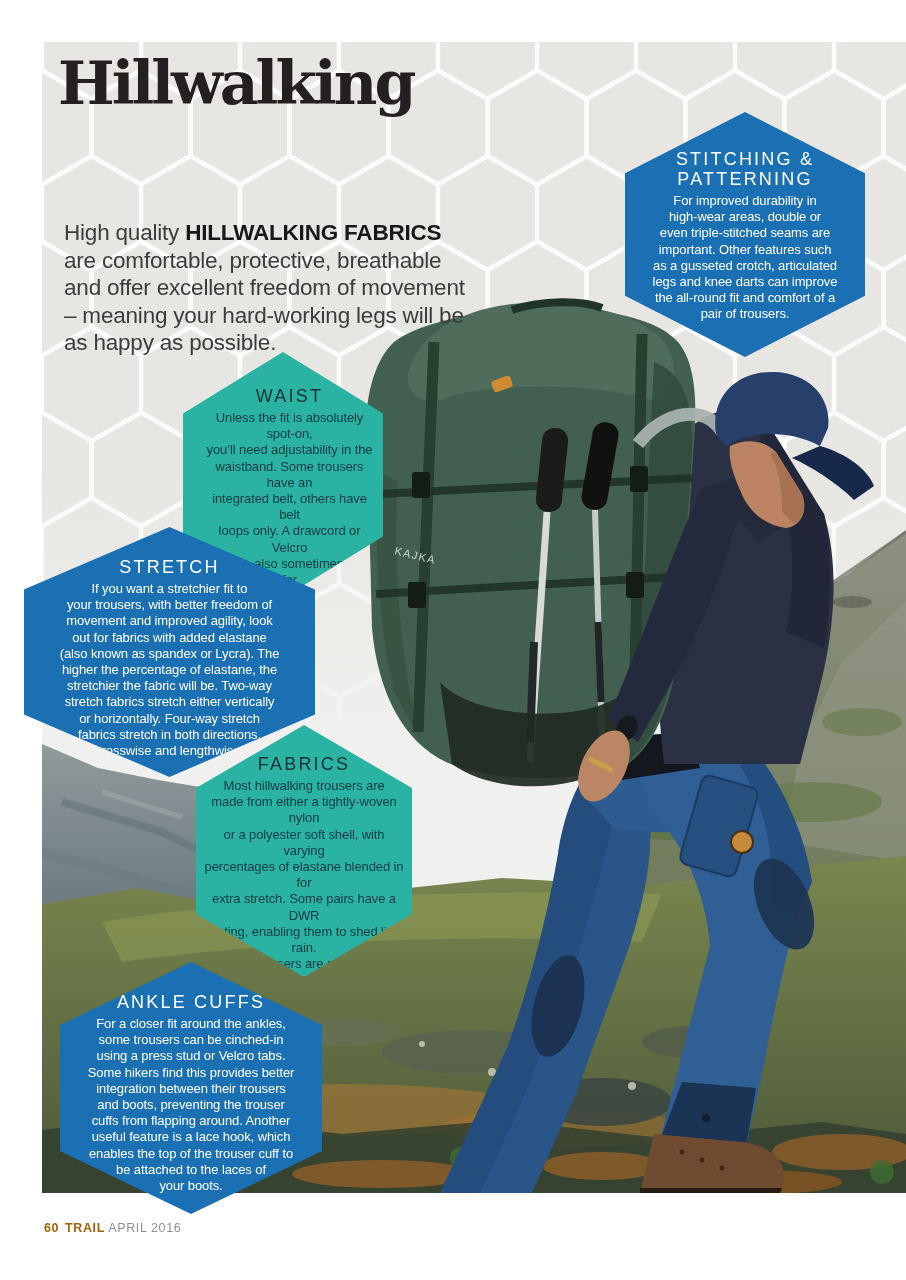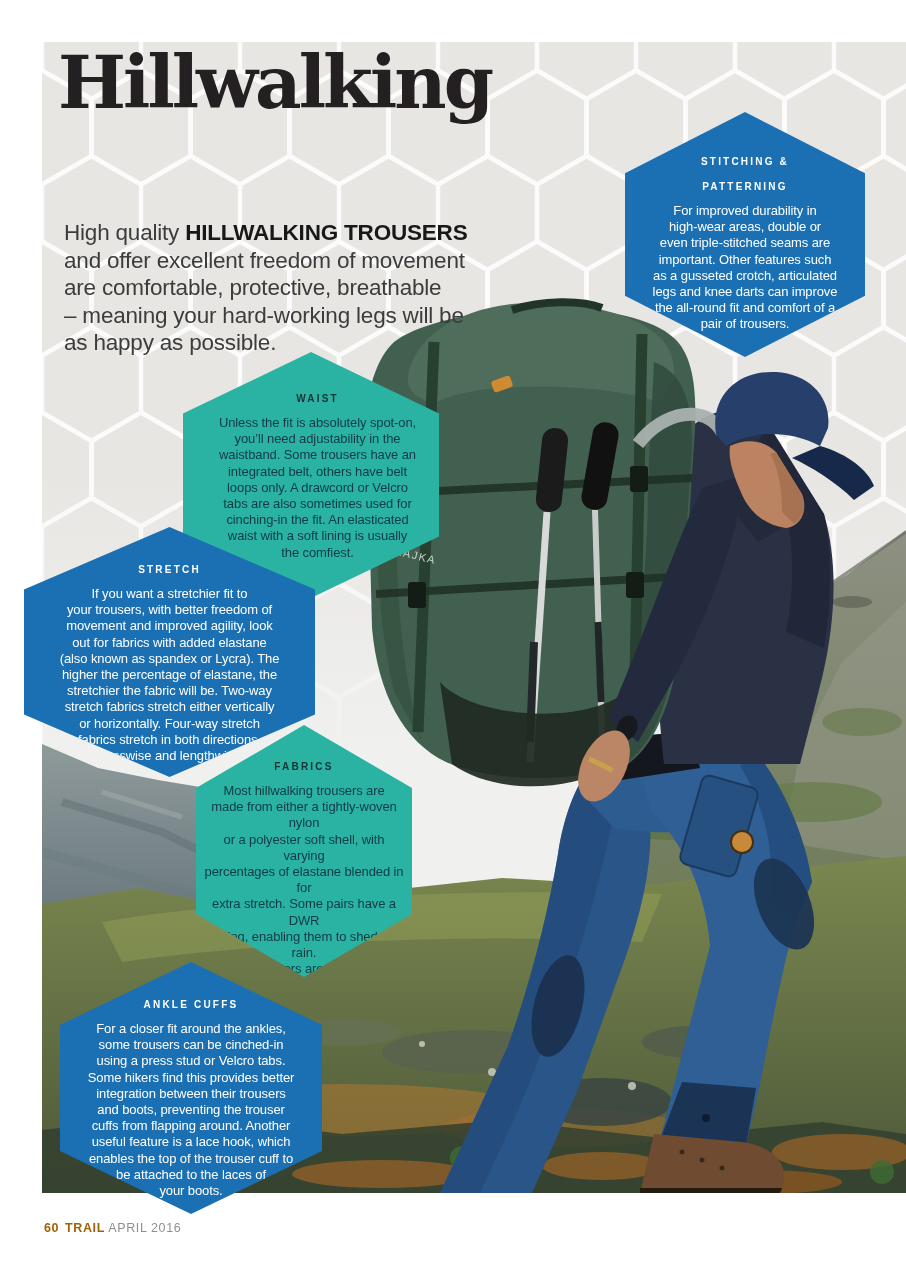--- a/index.html
+++ b/index.html
@@ -5,36 +5,36 @@
   :root{ --blue:#1b70b4; --teal:#2ab3a2; }
   html,body{margin:0;padding:0;background:#ffffff;}
   .page{position:relative;width:906px;height:1280px;background:#ffffff;overflow:hidden;
         font-family:"Liberation Sans",sans-serif;}
   .content{position:absolute;left:42px;top:42px;width:864px;height:1151px;
            background:#e8e6e3;overflow:hidden;}
   .hexpattern{position:absolute;left:0;top:0;}
   .photo-svg{position:absolute;left:0;top:0;}
   .headline{position:absolute;left:58px;top:40px;
             font-family:"DejaVu Serif","Liberation Serif",serif;font-weight:bold;
-            color:#242022;font-size:72px;line-height:86px;letter-spacing:-3px;}
+            color:#242022;font-size:60px;line-height:86px;letter-spacing:-3px;}
   .intro{position:absolute;left:64px;top:219px;width:460px;
          font-size:22.5px;line-height:27.5px;color:#3c3c3c;letter-spacing:-0.2px;}
   .intro .line{white-space:nowrap;}
   .intro b{color:#181818;}
   .hex{position:absolute;box-sizing:border-box;text-align:center;
        clip-path:polygon(50% 0,100% 25%,100% 75%,50% 100%,0 75%,0 25%);}
   .hex .inner{padding:0 6px;}
-  .hex .t{font-weight:bold;font-size:10px;letter-spacing:2.2px;line-height:25px;
+  .hex .t{font-weight:normal;font-size:18px;letter-spacing:2.2px;line-height:20px;
           white-space:pre-line;margin-bottom:4px;}
   .hex .b{font-size:13px;line-height:16.2px;letter-spacing:-0.1px;white-space:pre-line;}
   .hex.blue{background:var(--blue);color:#ffffff;}
   .hex.teal{background:var(--teal);color:#113b43;}
   .hex.teal .t{color:#1b2f36;}
   #hex-stitching{left:625px;top:112px;width:240px;height:245px;padding-top:37px;}
-  #hex-waist{left:183px;top:352px;width:256px;height:246px;padding-top:34px;padding-left:13px;}
+  #hex-waist{left:183px;top:352px;width:200px;height:246px;padding-top:34px;padding-left:13px;}
   #hex-stretch{left:24px;top:527px;width:291px;height:250px;padding-top:30px;}
   #hex-fabrics{left:196px;top:725px;width:216px;height:252px;padding-top:29px;}
   #hex-ankle{left:60px;top:962px;width:262px;height:252px;padding-top:30px;}
   .footer{position:absolute;left:44px;top:1221px;font-size:12.5px;letter-spacing:.6px;
           color:#8f8f8f;}
   .footer b{color:#a16207;}
   .footer .pn{margin-right:6px;}
 </style>
 </head>
 <body>
@@ -214,23 +214,23 @@
         </g>
       </g>
     </svg>
   </div>
 
   <div class="headline">
     <div>Hillwalking</div>
   </div>
 
   <div class="intro">
-    <div class="line"><span>High quality </span><b>HILLWALKING TROUSERS</b></div>
+    <div class="line"><span>High quality </span><b>HILLWALKING FABRICS</b></div>
+    <div class="line">are comfortable, protective, breathable</div>
     <div class="line">and offer excellent freedom of movement</div>
-    <div class="line">are comfortable, protective, breathable</div>
     <div class="line">– meaning your hard-working legs will be</div>
     <div class="line">as happy as possible.</div>
   </div>
 
   <div class="hex blue" id="hex-stitching">
     <div class="inner">
       <div class="t">STITCHING &amp;
 PATTERNING</div>
       <div class="b">For improved durability in
 high-wear areas, double or

